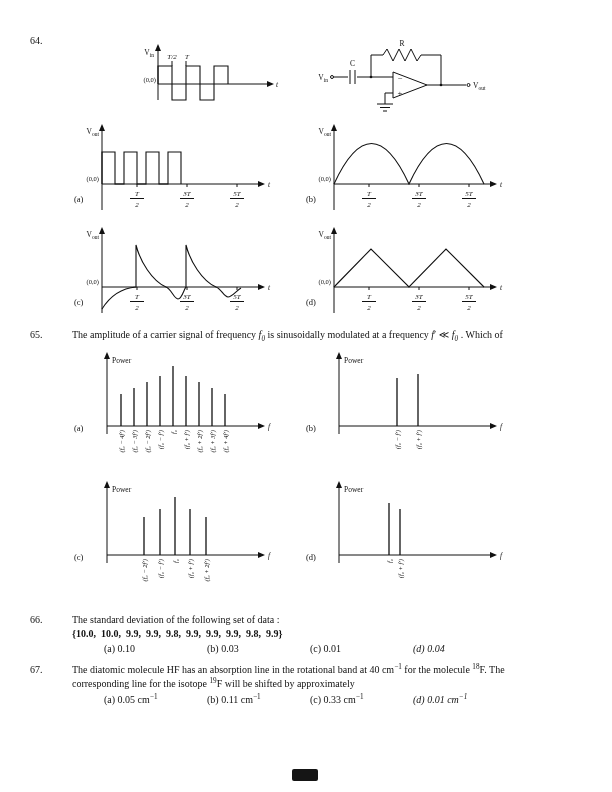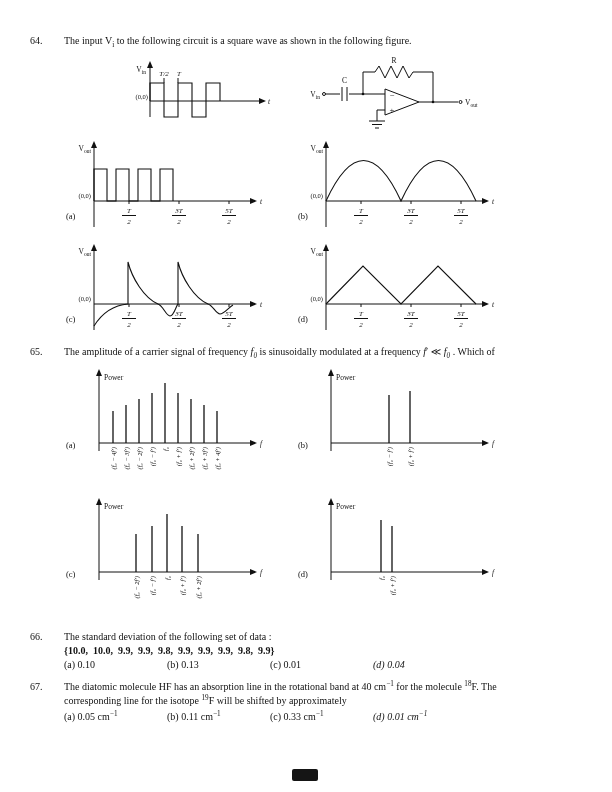--- a/index.html
+++ b/index.html
@@ -2,32 +2,32 @@
 <html><head>
 <meta charset="utf-8">
 <style>
   html,body{margin:0;padding:0;background:#e8e8e8;}
   .page{
     width:612px;height:792px;background:#ffffff;position:relative;
     box-sizing:border-box;padding:34px 26px 0 30px;
     font-family:"Liberation Serif","DejaVu Serif",serif;
     font-size:10px;line-height:1.38;color:#111;overflow:hidden;
   }
-  .q{display:flex;margin-bottom:8px;}
+  .q{display:flex;margin-bottom:8px;gap:8px;}
   .qnum{width:34px;flex:none;}
   .qbody{flex:1;min-width:0;}
   .it{font-style:italic;}
   .sub{vertical-align:sub;font-size:72%;}
   .sup{vertical-align:super;font-size:72%;}
   sup{font-size:72%;}
   .preline{white-space:pre;font-weight:bold;}
   .fig-row{display:flex;align-items:center;gap:30px;margin:4px 0 2px 58px;}
   .opt-grid{display:grid;grid-template-columns:232px 232px;row-gap:8px;margin-top:4px;}
   .spec-grid{display:grid;grid-template-columns:232px 232px;row-gap:4px;margin-top:6px;}
-  .optrow{display:flex;margin-top:1px;}
+  .optrow{display:flex;margin-top:1px;margin-left:32px;}
   .optrow .opt{width:103px;flex:none;}
   .optrow .opt:last-child{width:auto;font-style:italic;}
   svg{display:block;}
   svg text{font-family:"Liberation Serif","DejaVu Serif",serif;fill:#111;}
   .ax{stroke:#111;stroke-width:1;fill:none;}
   .wave{stroke:#111;stroke-width:1.1;fill:none;stroke-linejoin:miter;}
   .ah{fill:#111;stroke:none;}
   .term{fill:none;stroke:#111;stroke-width:1;}
   .dot{fill:#111;stroke:none;}
   .sline{stroke:#111;stroke-width:1.3;}
@@ -42,21 +42,20 @@
   .footer-mark{position:absolute;left:292px;top:769px;width:26px;height:12px;background:#151515;border-radius:2px;}
 </style>
 </head>
 <body>
 
 <div class="page">
 
   <div class="q">
     <div class="qnum">64.</div>
     <div class="qbody">
-      <div><span>The input V</span><span class="sub">i</span><span> to the following circuit is a square wave as shown in the following figure.</span></div>
 
       <div class="fig-row">
 
         <svg width="155" height="72" viewBox="0 0 155 72">
           <polygon class="ah" points="25,9 31,9 28,2"></polygon>
           <line class="ax" x1="28" y1="58" x2="28" y2="8"></line>
           <line class="ax" x1="28" y1="42" x2="139" y2="42"></line>
           <polygon class="ah" points="137,39 137,45 144,42"></polygon>
           <text class="axlab it" x="146" y="45">t</text>
           <text class="axlab" x="24" y="13" text-anchor="end"><tspan>V</tspan><tspan class="ss" dy="2">in</tspan></text>
@@ -304,21 +303,21 @@
     </div>
   </div>
 
   <div class="q">
     <div class="qnum">66.</div>
     <div class="qbody">
       <div>The standard deviation of the following set of data :</div>
       <div class="preline">{10.0,  10.0,  9.9,  9.9,  9.8,  9.9,  9.9,  9.9,  9.8,  9.9}</div>
       <div class="optrow">
         <span class="opt"><span>(a)</span> <span>0.10</span></span>
-        <span class="opt"><span>(b)</span> <span>0.13</span></span>
+        <span class="opt"><span>(b)</span> <span>0.03</span></span>
         <span class="opt"><span>(c)</span> <span>0.01</span></span>
         <span class="opt"><span>(d)</span> <span>0.04</span></span>
       </div>
     </div>
   </div>
 
   <div class="q">
     <div class="qnum">67.</div>
     <div class="qbody">
       <div><span>The diatomic molecule HF has an absorption line in the rotational band at 40 cm</span><span class="sup">−1</span><span> for the molecule </span><span class="sup">18</span><span>F. The</span></div>

